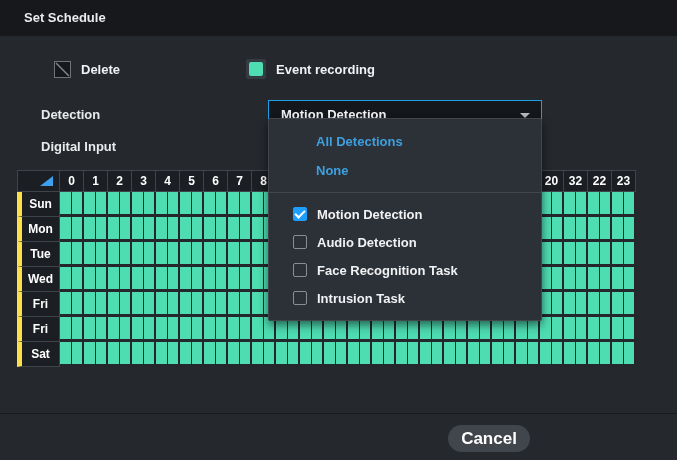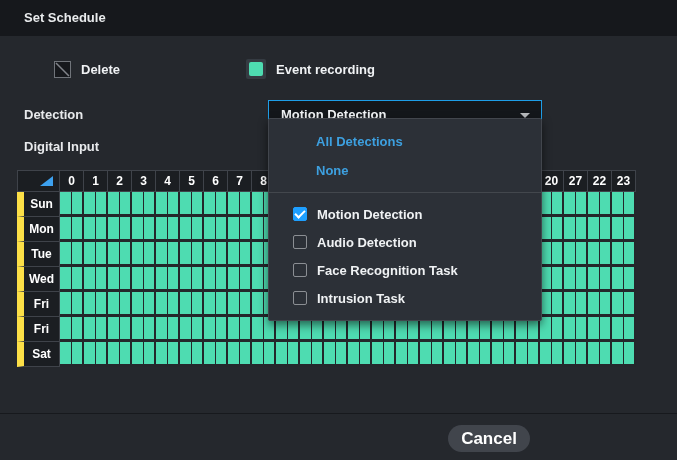--- a/index.html
+++ b/index.html
@@ -35,21 +35,21 @@
   }
   .event-swatch-outer{
     width:20px;height:20px;background:#353b42;border-radius:2px;
     display:flex;align-items:center;justify-content:center;
   }
   .event-swatch-inner{
     width:14px;height:14px;border-radius:2px;background:var(--teal,#4edcb1);
   }
   .legend-label{margin-left:10px;font-weight:600;color:#f0f2f4;}
   
-  .field-label{position:absolute;left:24px;font-weight:600;color:#e8eaec;}
+  .field-label{position:absolute;left:41px;font-weight:600;color:#e8eaec;}
   .lbl-detection{top:107px;}
   .lbl-digital{top:139px;}
   
   .select{
     position:absolute;left:268px;top:100px;width:274px;height:29px;
     box-sizing:border-box;background:#14171b;
     border:1px solid var(--accent-border,#1e9ee8);
     display:flex;align-items:center;cursor:pointer;z-index:30;
   }
   .select .select-value{margin-left:12px;font-weight:600;color:#f2f4f6;}
@@ -73,21 +73,21 @@
   .hour-cell{
     width:24px;box-sizing:border-box;background:#1b1e22;
     border-top:1px solid #3f434a;border-bottom:1px solid #3f434a;
     border-right:1px solid #3f434a;
     color:#ffffff;font-weight:bold;font-size:12px;
     display:flex;align-items:center;justify-content:center;cursor:pointer;
   }
   .day-row{display:flex;height:25px;}
   .day-label{
     width:43px;box-sizing:border-box;background:#1b1e22;
-    border-left:7px solid #fde047;border-right:1px solid #3f434a;
+    border-left:5px solid #fde047;border-right:1px solid #3f434a;
     border-bottom:1px solid #3f434a;
     color:#ffffff;font-weight:bold;font-size:12px;
     display:flex;align-items:center;justify-content:center;cursor:pointer;
   }
   .cells{display:flex;background:#24272b;}
   .cell{
     width:12px;height:25px;box-sizing:border-box;cursor:pointer;
     background:var(--teal,#4edcb1);
     border-right:1px solid #24272b;border-bottom:3px solid #24272b;
   }
@@ -182,21 +182,21 @@
       <div class="hour-cell">11</div>
       <div class="hour-cell">12</div>
       <div class="hour-cell">13</div>
       <div class="hour-cell">14</div>
       <div class="hour-cell">15</div>
       <div class="hour-cell">16</div>
       <div class="hour-cell">17</div>
       <div class="hour-cell">18</div>
       <div class="hour-cell">19</div>
       <div class="hour-cell">20</div>
-      <div class="hour-cell">27</div>
+      <div class="hour-cell">32</div>
       <div class="hour-cell">22</div>
       <div class="hour-cell">23</div>
     </div>
   <div>
       <div class="day-row">
         <div class="day-label">Sun</div>
         <div class="cells">
           <div class="cell"></div>
           <div class="cell hr-edge"></div>
           <div class="cell"></div>

